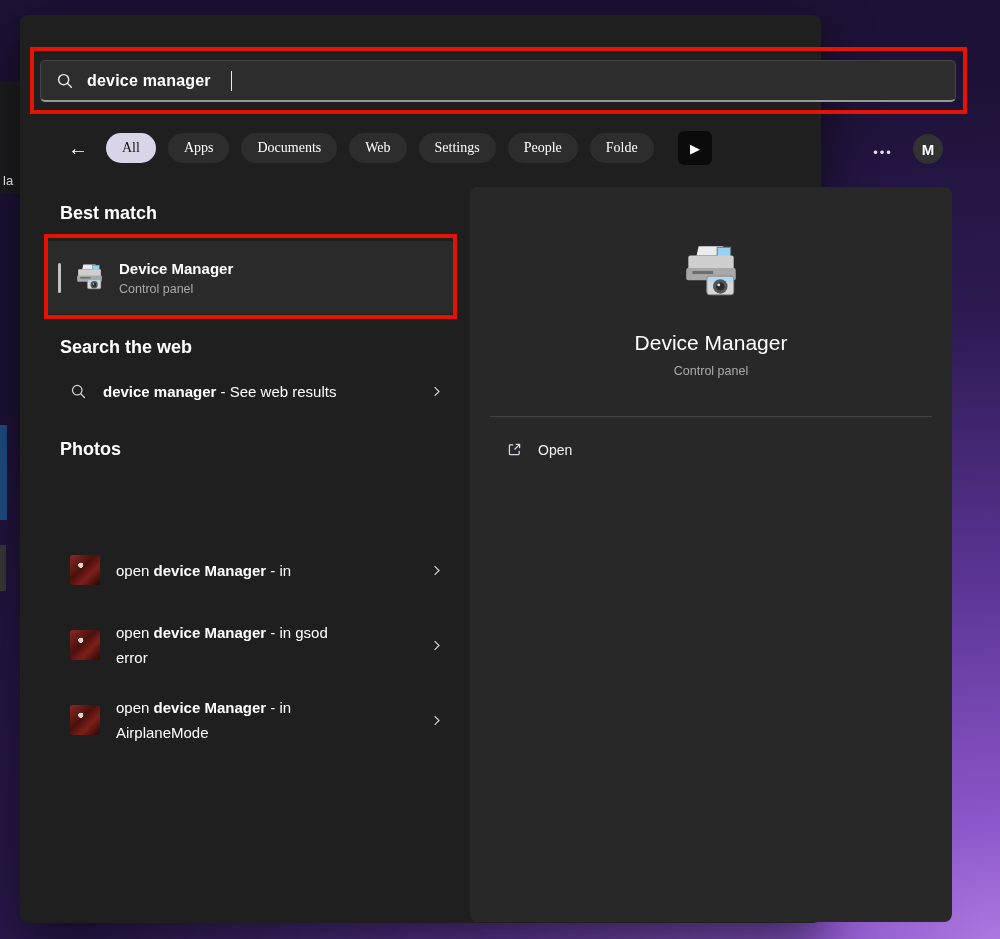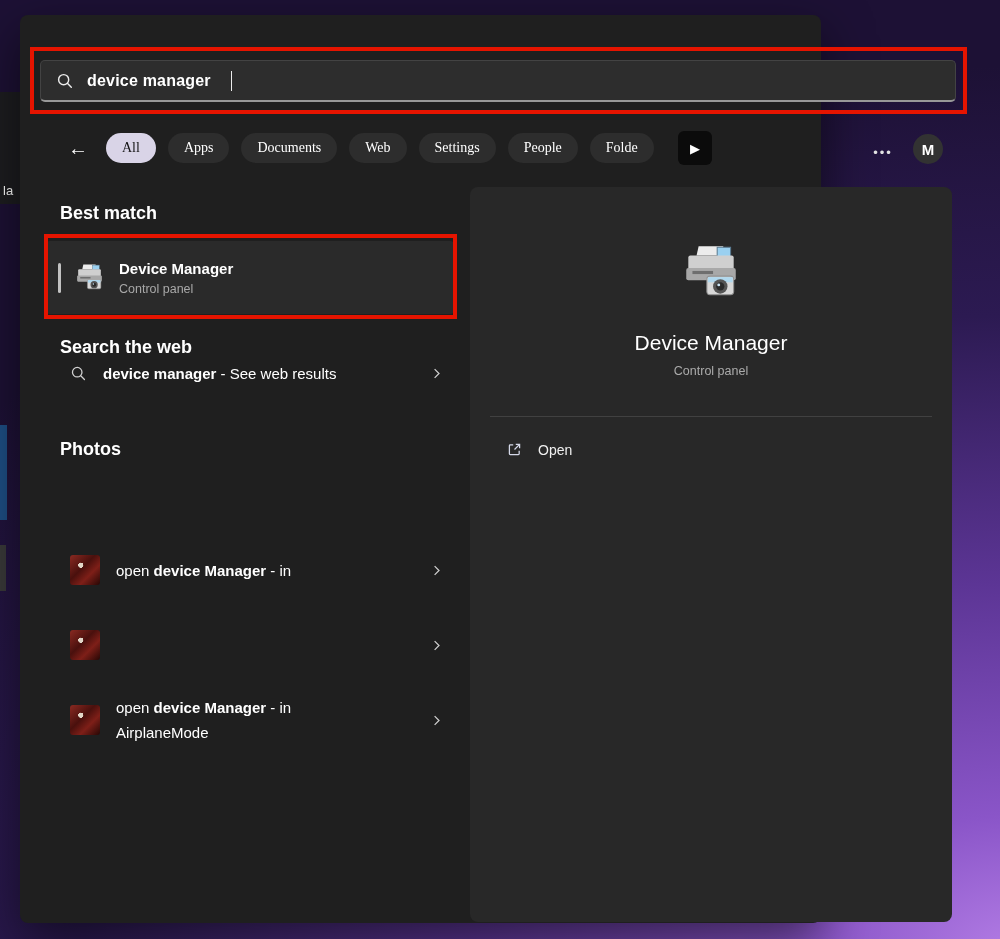--- a/index.html
+++ b/index.html
@@ -6,21 +6,21 @@
   html,body { width:1000px; height:939px; }
   body {
     position: relative;
     overflow: hidden;
     font-family: "Liberation Sans", sans-serif;
     background:
       radial-gradient(130% 95% at 102% 102%, #b47ee6 0%, #8a55c8 16%, #5c3595 42%, #2c1a52 72%, #1d1135 100%);
   }
 
   
-  .bg-fragment { position:absolute; left:0; top:92px; width:20px; height:112px;
+  .bg-fragment { position:absolute; left:0; top:82px; width:20px; height:112px;
     background:#1d1d20; color:#fff; font-size:13px; display:flex; align-items:flex-end;
     padding:0 2px 6px 3px; z-index:0; }
   .bg-sliver-blue { position:absolute; left:0; top:425px; width:7px; height:95px; background:#1e4f86; }
   .bg-sliver-gray { position:absolute; left:0; top:545px; width:6px; height:46px; background:#3a3a3a; }
 
   
   .panel { position:absolute; left:20px; top:15px; width:801px; height:908px;
     background:#1f1f1f; border-radius:8px; box-shadow:0 18px 50px rgba(0,0,0,.55); z-index:1; }
 
   
@@ -59,21 +59,21 @@
 
   .best-item { position:absolute; left:26px; top:226px; width:408px; height:73px;
     background:#2a2a2a; border-radius:4px; display:flex; align-items:center; padding-left:12px; }
   .sel-bar { width:3px; height:30px; background:#c2c2c2; border-radius:2px; margin-right:12px; flex:none; }
   .best-text { margin-left:13px; }
   .best-title { font-size:15px; font-weight:700; color:#fff; }
   .best-sub { font-size:12.5px; color:#a8a8a8; margin-top:5px; }
 
   .row { position:absolute; left:24px; width:412px; display:flex; align-items:center;
     padding:0 12px 0 26px; color:#fff; }
-  #row-web { top:334px; height:48px; }
+  #row-web { top:352px; height:48px; }
   #row-p1  { top:460px; height:50px; }
   #row-p2  { top:520px; height:70px; }
   #row-p3  { top:595px; height:70px; }
   #row-p4  { top:670px; height:70px; }
   .row-text { font-size:15px; line-height:25px; width:268px; }
   .match { font-weight:700; }
   .line2 { display:block; }
   .chev { margin-left:auto; flex:none; display:flex; align-items:center; }
   .web-ico { margin-right:16px; flex:none; display:flex; }
   .thumb { width:30px; height:30px; border-radius:3px; margin-right:16px; flex:none;
@@ -177,20 +177,21 @@
     <span class="row-text"><span>open </span><span class="match">device Manager</span><span> - in</span></span>
     <span class="chev">
       <svg viewBox="0 0 24 24" width="15" height="15">
           <path d="M9 5l7 7-7 7" fill="none" stroke="#cfcfcf" stroke-width="2"></path>
         </svg>
     </span>
   </div>
 
   <div class="row" id="row-p3">
     <span class="thumb"></span>
+    <span class="row-text"><span>open </span><span class="match">device Manager</span><span> - in gsod</span><span class="line2">error</span></span>
     <span class="chev">
       <svg viewBox="0 0 24 24" width="15" height="15">
           <path d="M9 5l7 7-7 7" fill="none" stroke="#cfcfcf" stroke-width="2"></path>
         </svg>
     </span>
   </div>
 
   <div class="row" id="row-p4">
     <span class="thumb"></span>
     <span class="row-text"><span>open </span><span class="match">device Manager</span><span> - in</span><span class="line2">AirplaneMode</span></span>

